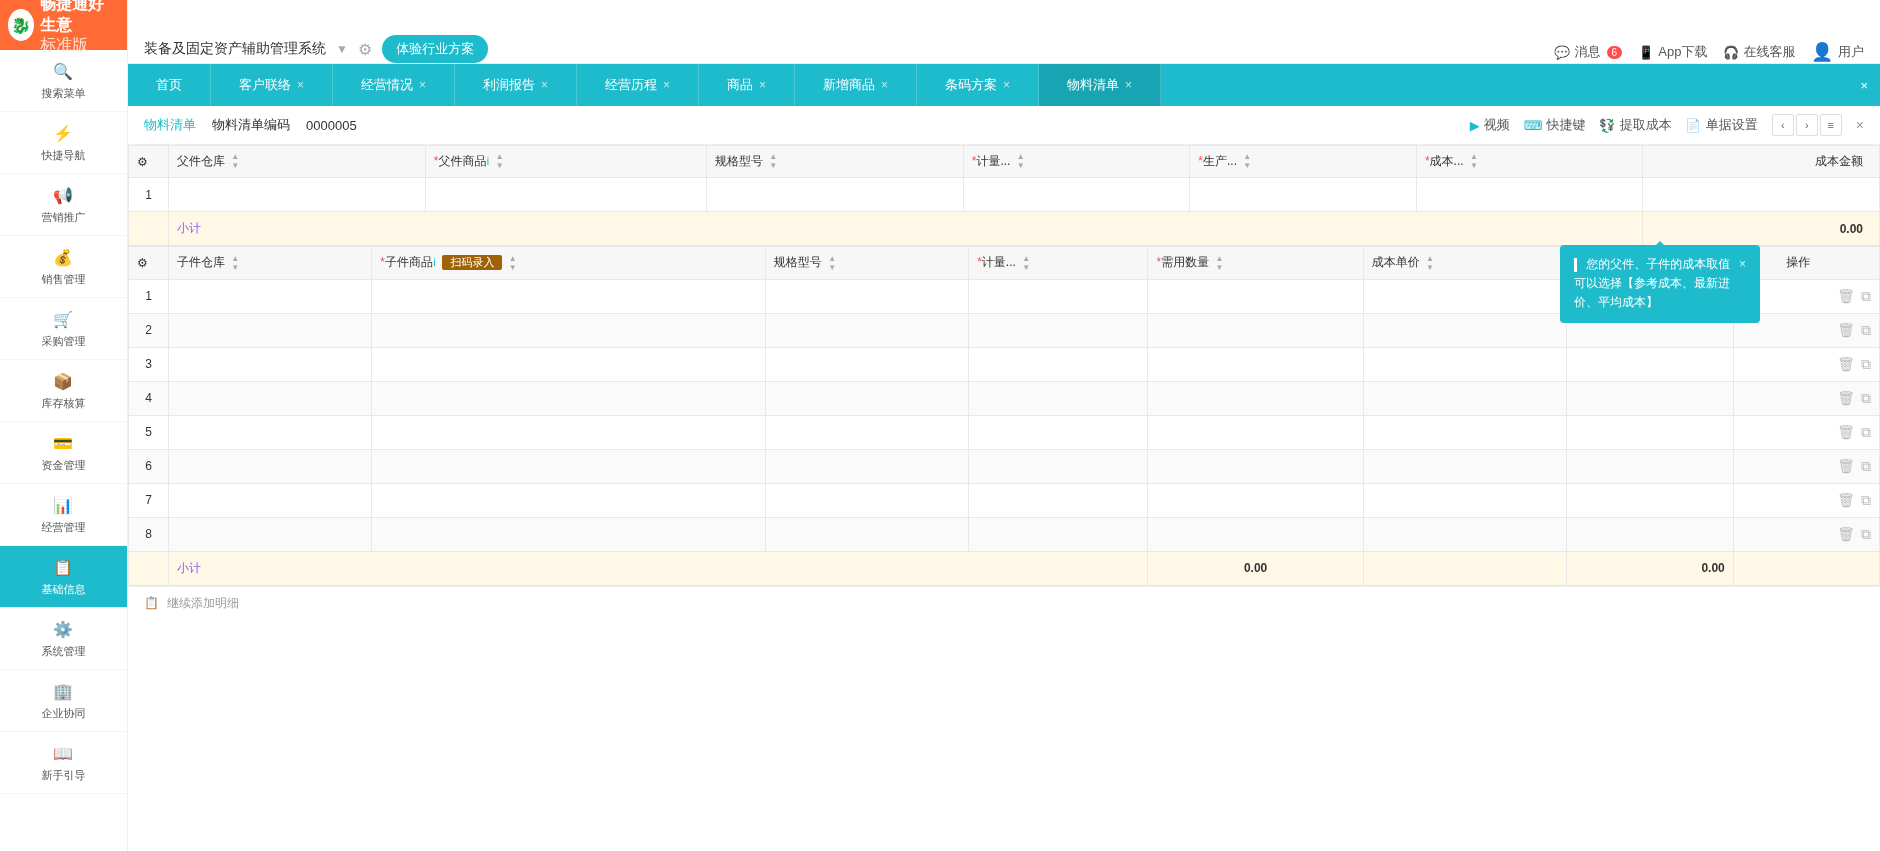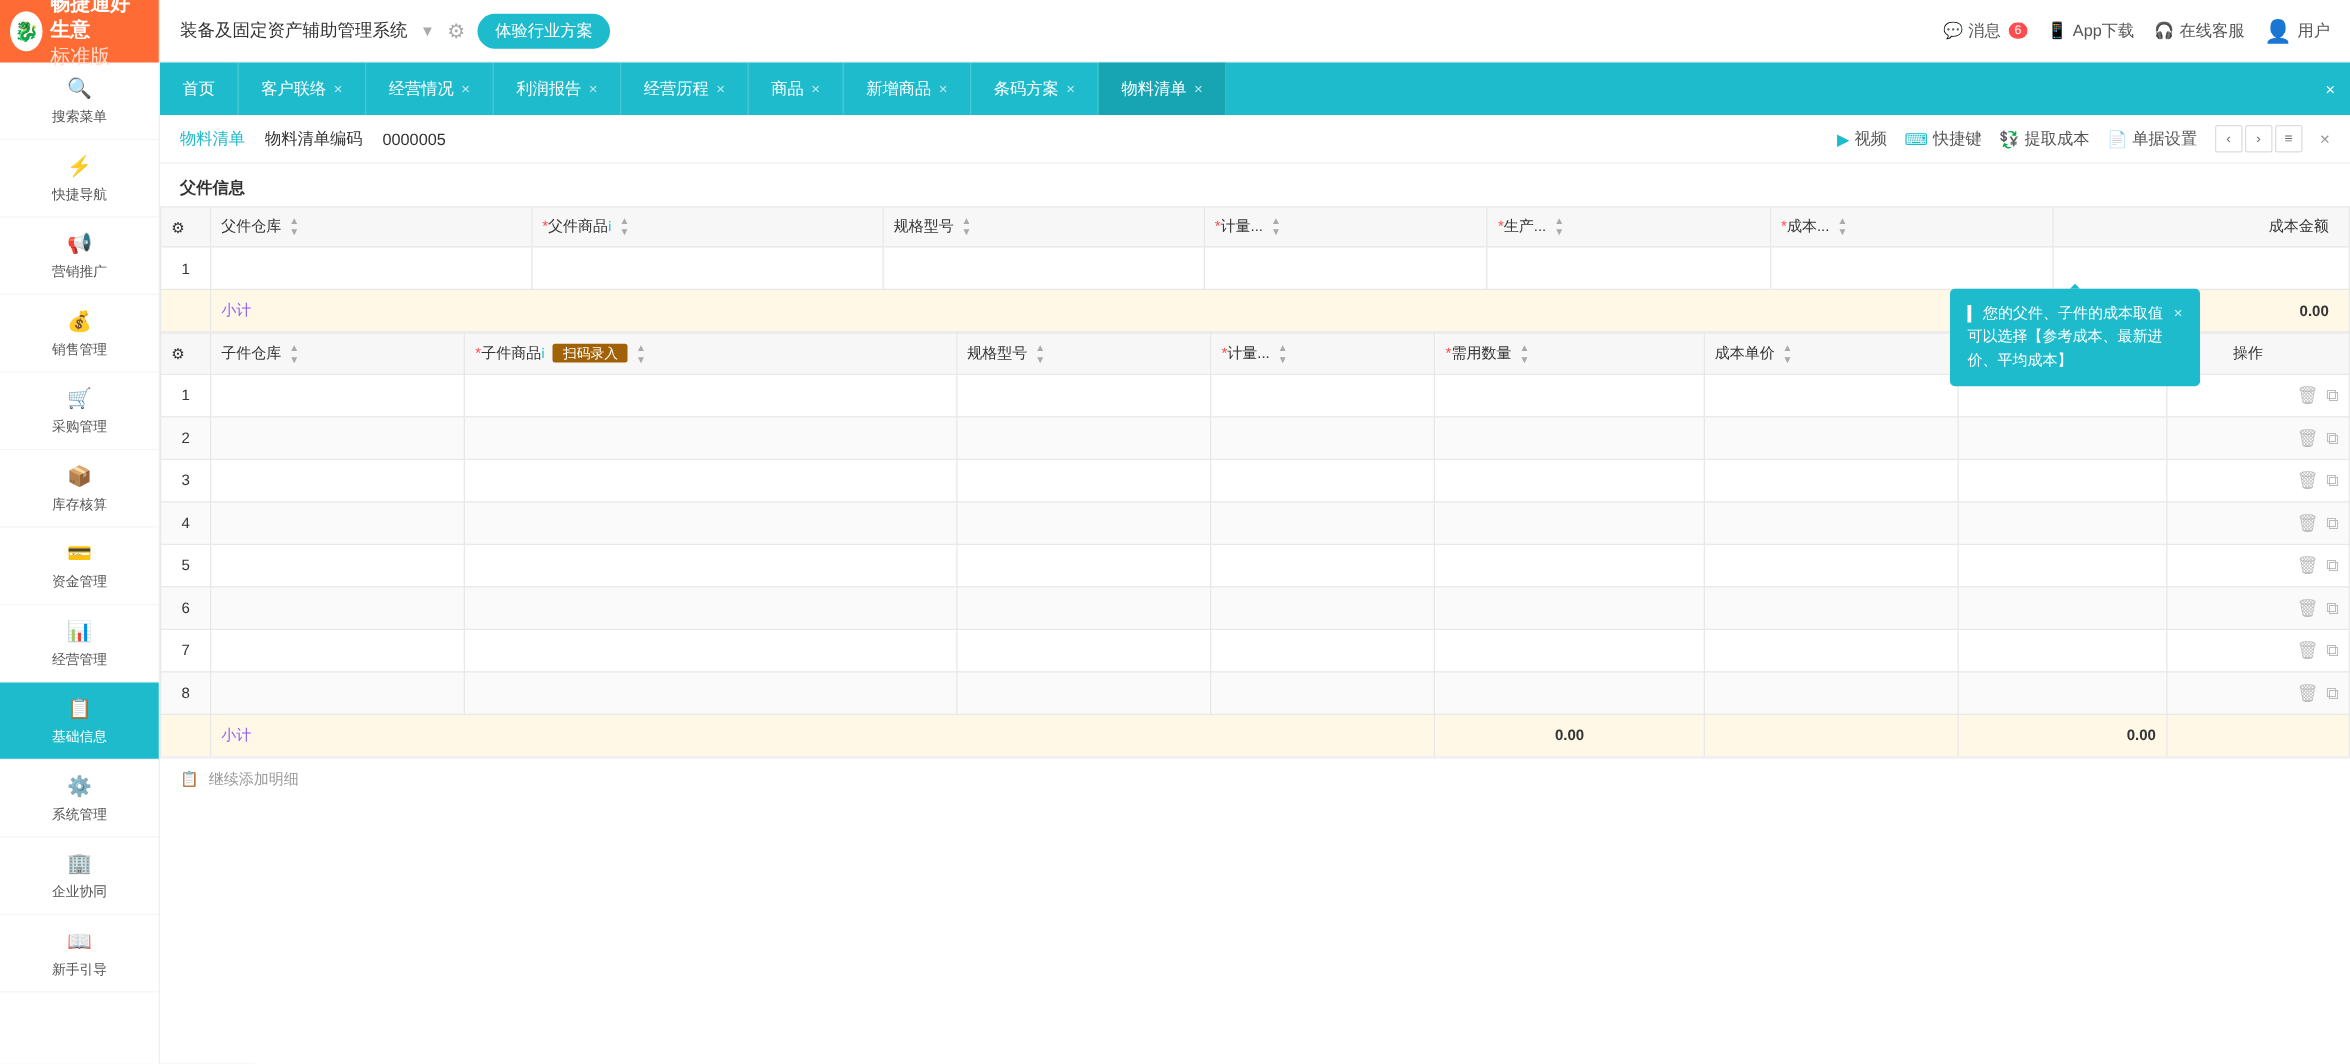--- a/index.html
+++ b/index.html
@@ -75,23 +75,23 @@
     .main-area {
       flex: 1;
       display: flex;
       flex-direction: column;
       overflow: hidden;
     }
 
     
     .top-bar {
       background: #fff;
-      height: 50px;
-      display: flex;
-      align-items: center;
+      height: 64px;
+      display: flex;
+      align-items: flex-end;
       justify-content: space-between;
       padding: 0 16px;
       border-bottom: 1px solid #eee;
       flex-shrink: 0;
     }
     .top-bar-left {
       display: flex;
       align-items: center;
       gap: 10px;
     }
@@ -134,21 +134,21 @@
     
     .nav-tabs {
       background: #1ebbcc;
       display: flex;
       align-items: center;
       height: 42px;
       flex-shrink: 0;
       overflow: hidden;
     }
     .nav-tab {
-      padding: 0 18px;
+      padding: 0 28px;
       height: 42px;
       display: flex;
       align-items: center;
       gap: 6px;
       color: #fff;
       cursor: pointer;
       font-size: 13px;
       white-space: nowrap;
       border-right: 1px solid rgba(255,255,255,0.2);
     }
@@ -524,21 +524,20 @@
     </div>
 
     <div class="page-body">
 
       <div class="tooltip-box">
         <span class="tooltip-close">×</span>
         <span class="tooltip-line"></span>
         <span>您的父件、子件的成本取值可以选择【参考成本、最新进价、平均成本】</span>
       </div>
 
-      <div class="section-title">父件信息</div>
       <table class="data-table">
         <thead>
           <tr>
             <th class="col-settings">⚙</th>
             <th>
               父件仓库
               <span class="th-sort">
                   <span>▲</span>
                   <span>▼</span>
                 </span>

